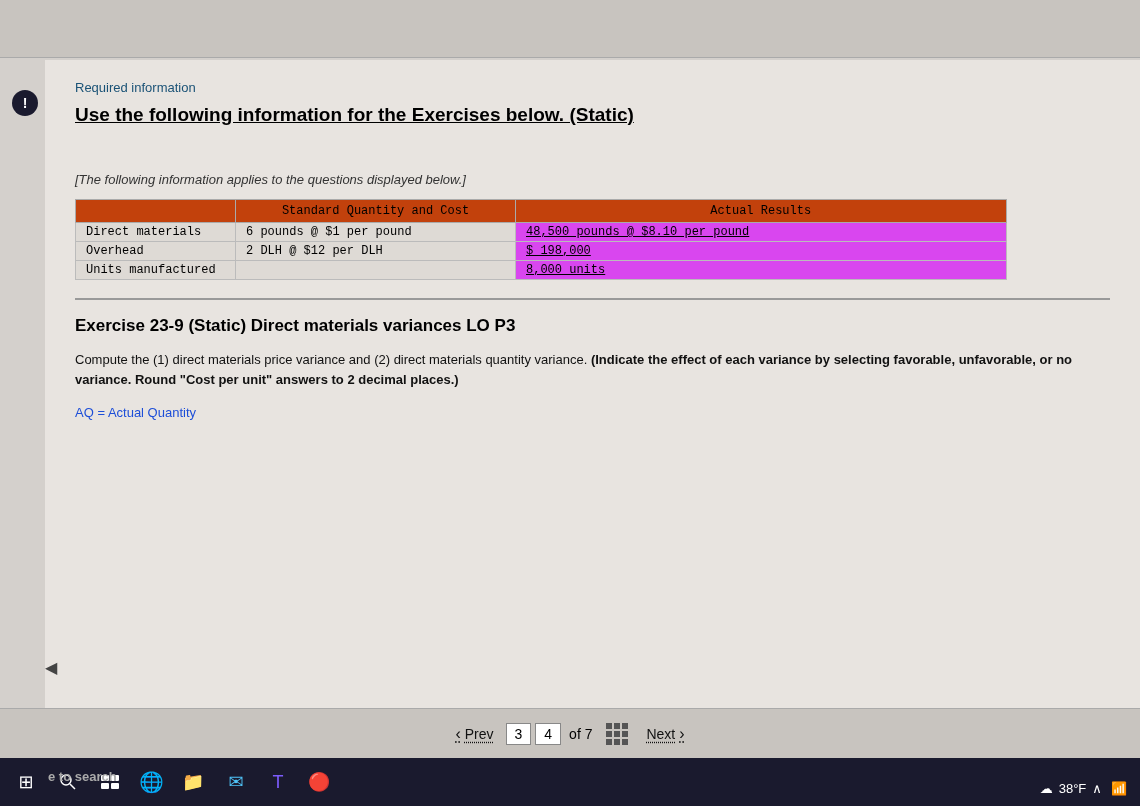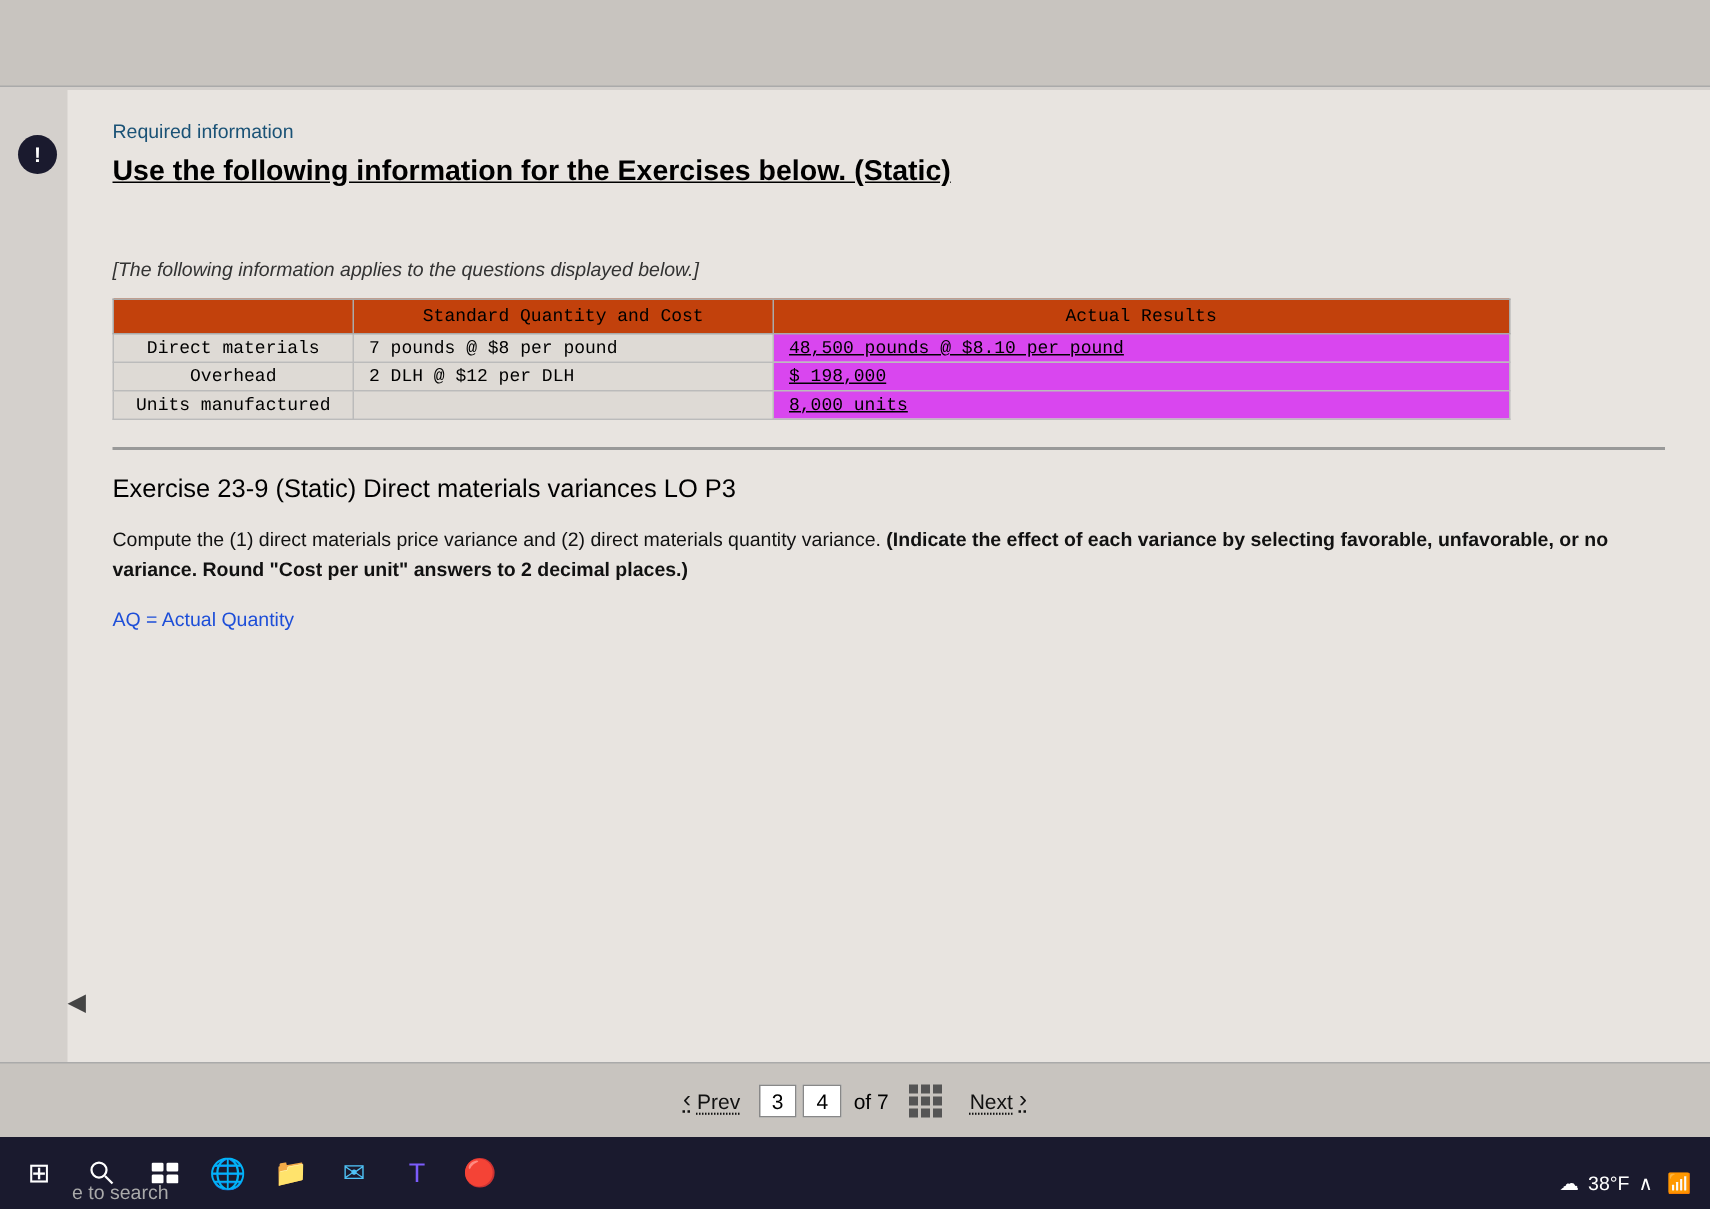--- a/index.html
+++ b/index.html
@@ -94,42 +94,41 @@
       padding: 2px 10px;
       border: 1px solid #bbb;
       background: #dedad5;
       vertical-align: top;
     }
 
     .info-table td.label-col {
       background: #dedad5;
       font-weight: normal;
       width: 160px;
-      text-align: center;
     }
 
     .info-table td.std-col {
       background: #dedad5;
       width: 280px;
     }
 
     .info-table td.actual-col {
       background: #d946ef;
       text-decoration: underline;
     }
 
     .divider-line {
       border: none;
       border-top: 2px solid #999;
       margin: 16px 0;
     }
 
     .exercise-title {
       font-size: 17px;
-      font-weight: normal;
+      font-weight: bold;
       color: #000;
       margin-bottom: 14px;
     }
 
     .compute-text {
       font-size: 13px;
       color: #111;
       line-height: 1.6;
       margin-bottom: 14px;
     }
@@ -241,24 +240,25 @@
       bottom: 10px;
       color: white;
       font-size: 13px;
       display: flex;
       align-items: center;
       gap: 6px;
     }
 
     .search-area {
       position: absolute;
-      bottom: 4px;
+      bottom: 22px;
       left: 48px;
       color: #aaa;
       font-size: 13px;
+      font-weight: bold;
     }
 
     .top-bar {
       position: absolute;
       top: 0;
       left: 0;
       right: 0;
       height: 58px;
       background: #c8c4bf;
       border-bottom: 1px solid #aaa;
@@ -295,21 +295,21 @@
     <thead>
       <tr>
         <th></th>
         <th>Standard Quantity and Cost</th>
         <th>Actual Results</th>
       </tr>
     </thead>
     <tbody>
       <tr>
         <td class="label-col">Direct materials</td>
-        <td class="std-col">7 pounds @ $8 per pound</td>
+        <td class="std-col">6 pounds @ $1 per pound</td>
         <td class="actual-col">48,500 pounds @ $8.10 per pound</td>
       </tr>
       <tr>
         <td class="label-col">Overhead</td>
         <td class="std-col">2 DLH @ $12 per DLH</td>
         <td class="actual-col">$ 198,000</td>
       </tr>
       <tr>
         <td class="label-col">Units manufactured</td>
         <td class="std-col"></td>

